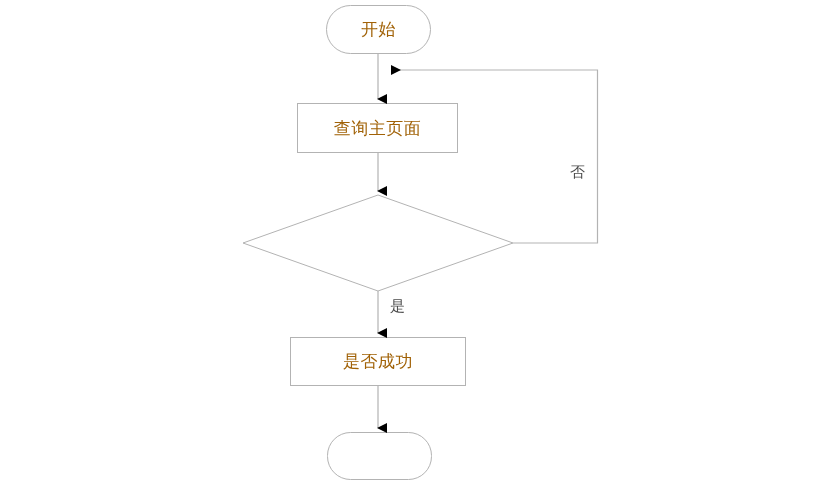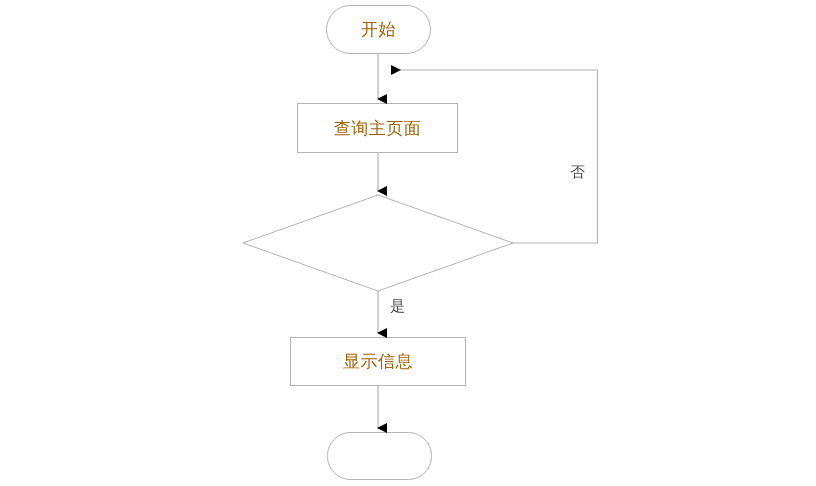--- a/index.html
+++ b/index.html
@@ -84,20 +84,20 @@
     <line x1="378" y1="386" x2="378" y2="428" stroke="#b3b3b3" stroke-width="1.2" marker-end="url(#arrow-down)"></line>
 
     <path d="M513,243 L597.5,243 L597.5,70 L392,70" fill="none" stroke="#b3b3b3" stroke-width="1.2" marker-end="url(#arrow-left)"></path>
   </svg>
 
   <div class="node-label shape-hit" style="left:326px; top:5px; width:105px; height:49px;">开始</div>
 
   <div class="node-label shape-hit" style="left:297px; top:103px; width:161px; height:50px;">查询主页面</div>
 
 
-  <div class="node-label shape-hit" style="left:290px; top:337px; width:176px; height:49px;">显示信息</div>
+  <div class="node-label shape-hit" style="left:290px; top:337px; width:176px; height:49px;">是否成功</div>
 
 
   <div class="edge-label" style="left:390px; top:297px;">是</div>
 
   <div class="edge-label" style="left:570px; top:163px;">否</div>
 
 </div>
 
 </body></html>

